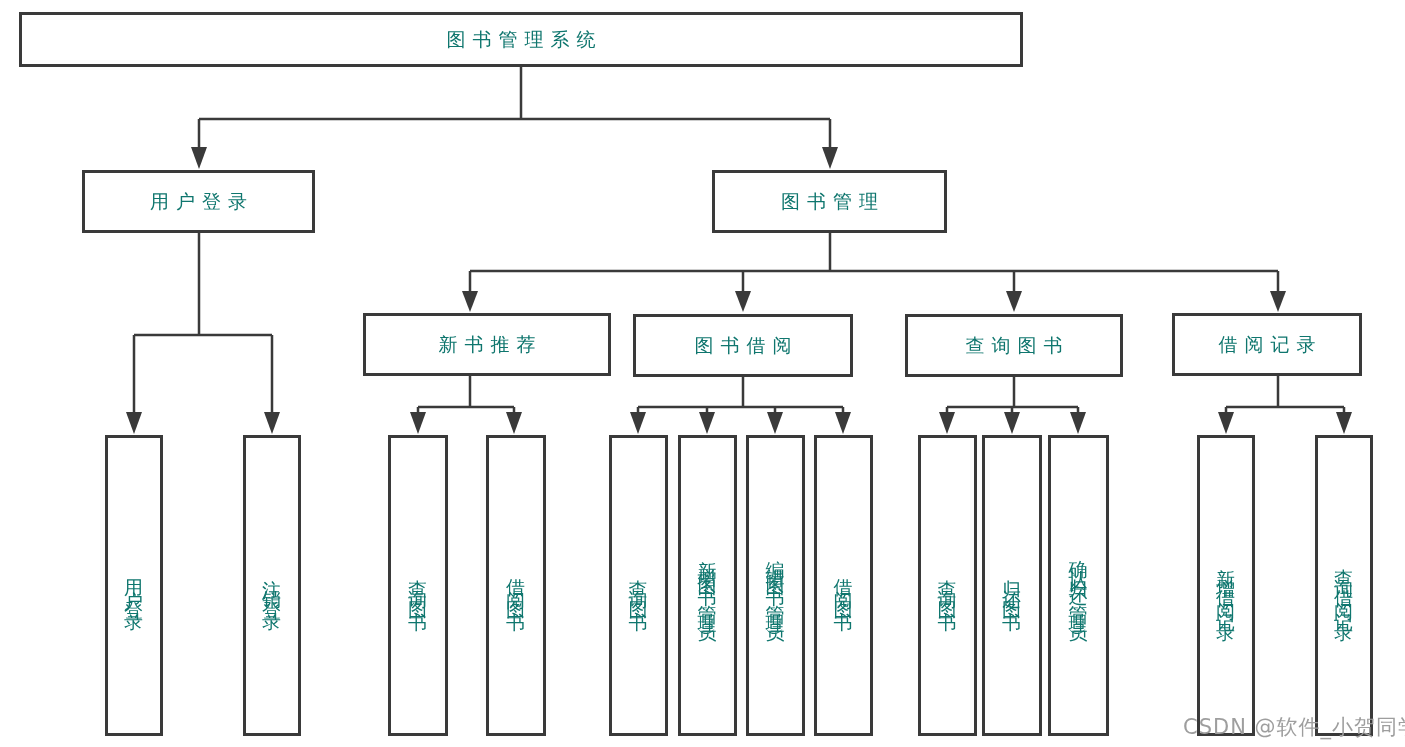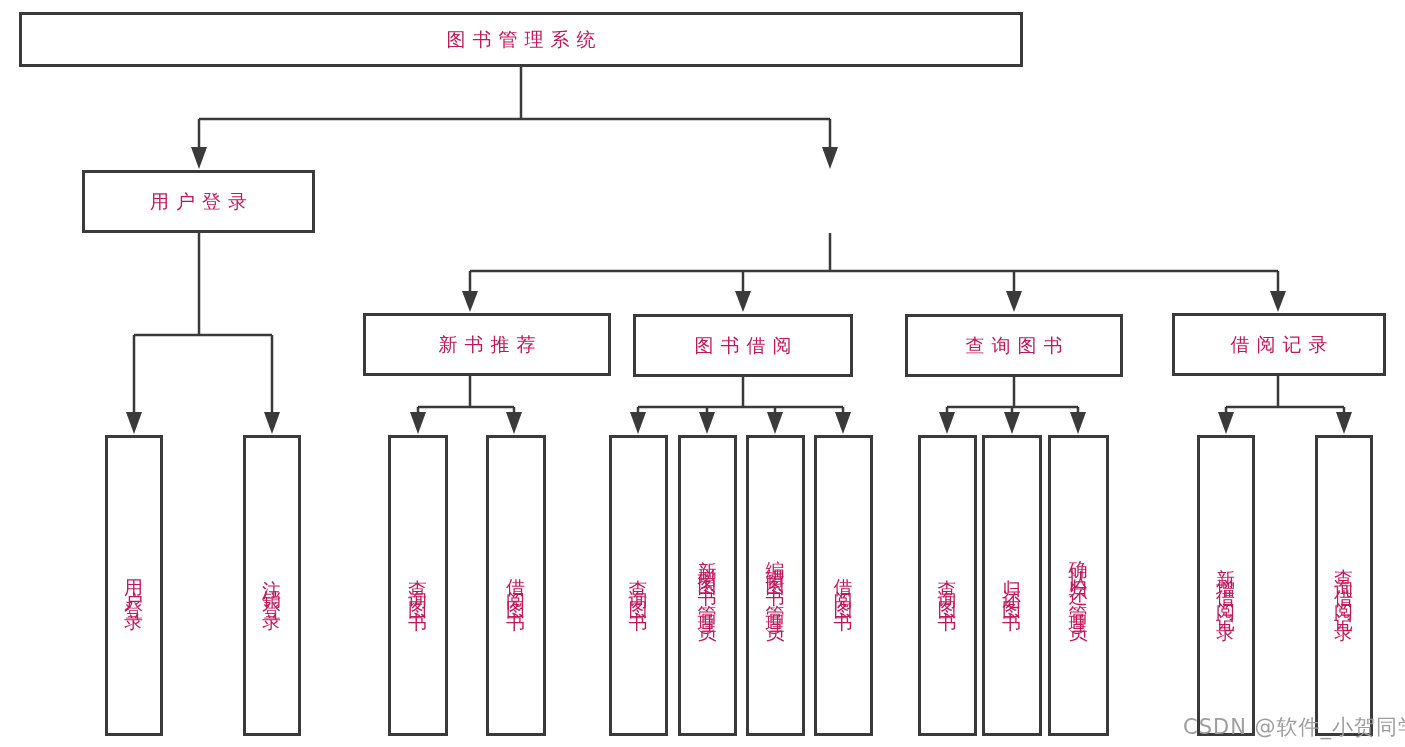--- a/index.html
+++ b/index.html
@@ -13,21 +13,21 @@
   svg.connectors {
     position:absolute; left:0; top:0; width:1405px; height:747px;
     pointer-events:none;
   }
   .node {
     position:absolute;
     box-sizing:border-box;
     border:3px solid #3a3a3a;
     background:#ffffff;
     display:flex; align-items:center; justify-content:center;
-    color:#be185d;
+    color:#0f766e;
   }
   .node.h span {
     font-size:19px;
     letter-spacing:7px;
     text-indent:7px;
     white-space:nowrap;
   }
   .node.v span {
     writing-mode:vertical-rl;
     text-orientation:mixed;
@@ -95,31 +95,34 @@
     </g>
   </svg>
 
   <div class="node h" style="left:19px;top:12px;width:1004px;height:55px">
     <span>图书管理系统</span>
   </div>
 
   <div class="node h" style="left:82px;top:170px;width:233px;height:63px">
     <span>用户登录</span>
   </div>
+  <div class="node h" style="left:712px;top:170px;width:235px;height:63px">
+    <span>图书管理</span>
+  </div>
 
   <div class="node h" style="left:363px;top:313px;width:248px;height:63px">
     <span>新书推荐</span>
   </div>
   <div class="node h" style="left:633px;top:314px;width:220px;height:63px">
     <span>图书借阅</span>
   </div>
   <div class="node h" style="left:905px;top:314px;width:218px;height:63px">
     <span>查询图书</span>
   </div>
-  <div class="node h" style="left:1172px;top:313px;width:214px;height:63px">
+  <div class="node h" style="left:1172px;top:313px;width:190px;height:63px">
     <span>借阅记录</span>
   </div>
 
   <div class="node v" style="left:105px;top:435px;width:58px;height:301px">
     <span>用户登录</span>
   </div>
   <div class="node v" style="left:243px;top:435px;width:58px;height:301px">
     <span>注销登录</span>
   </div>
 

